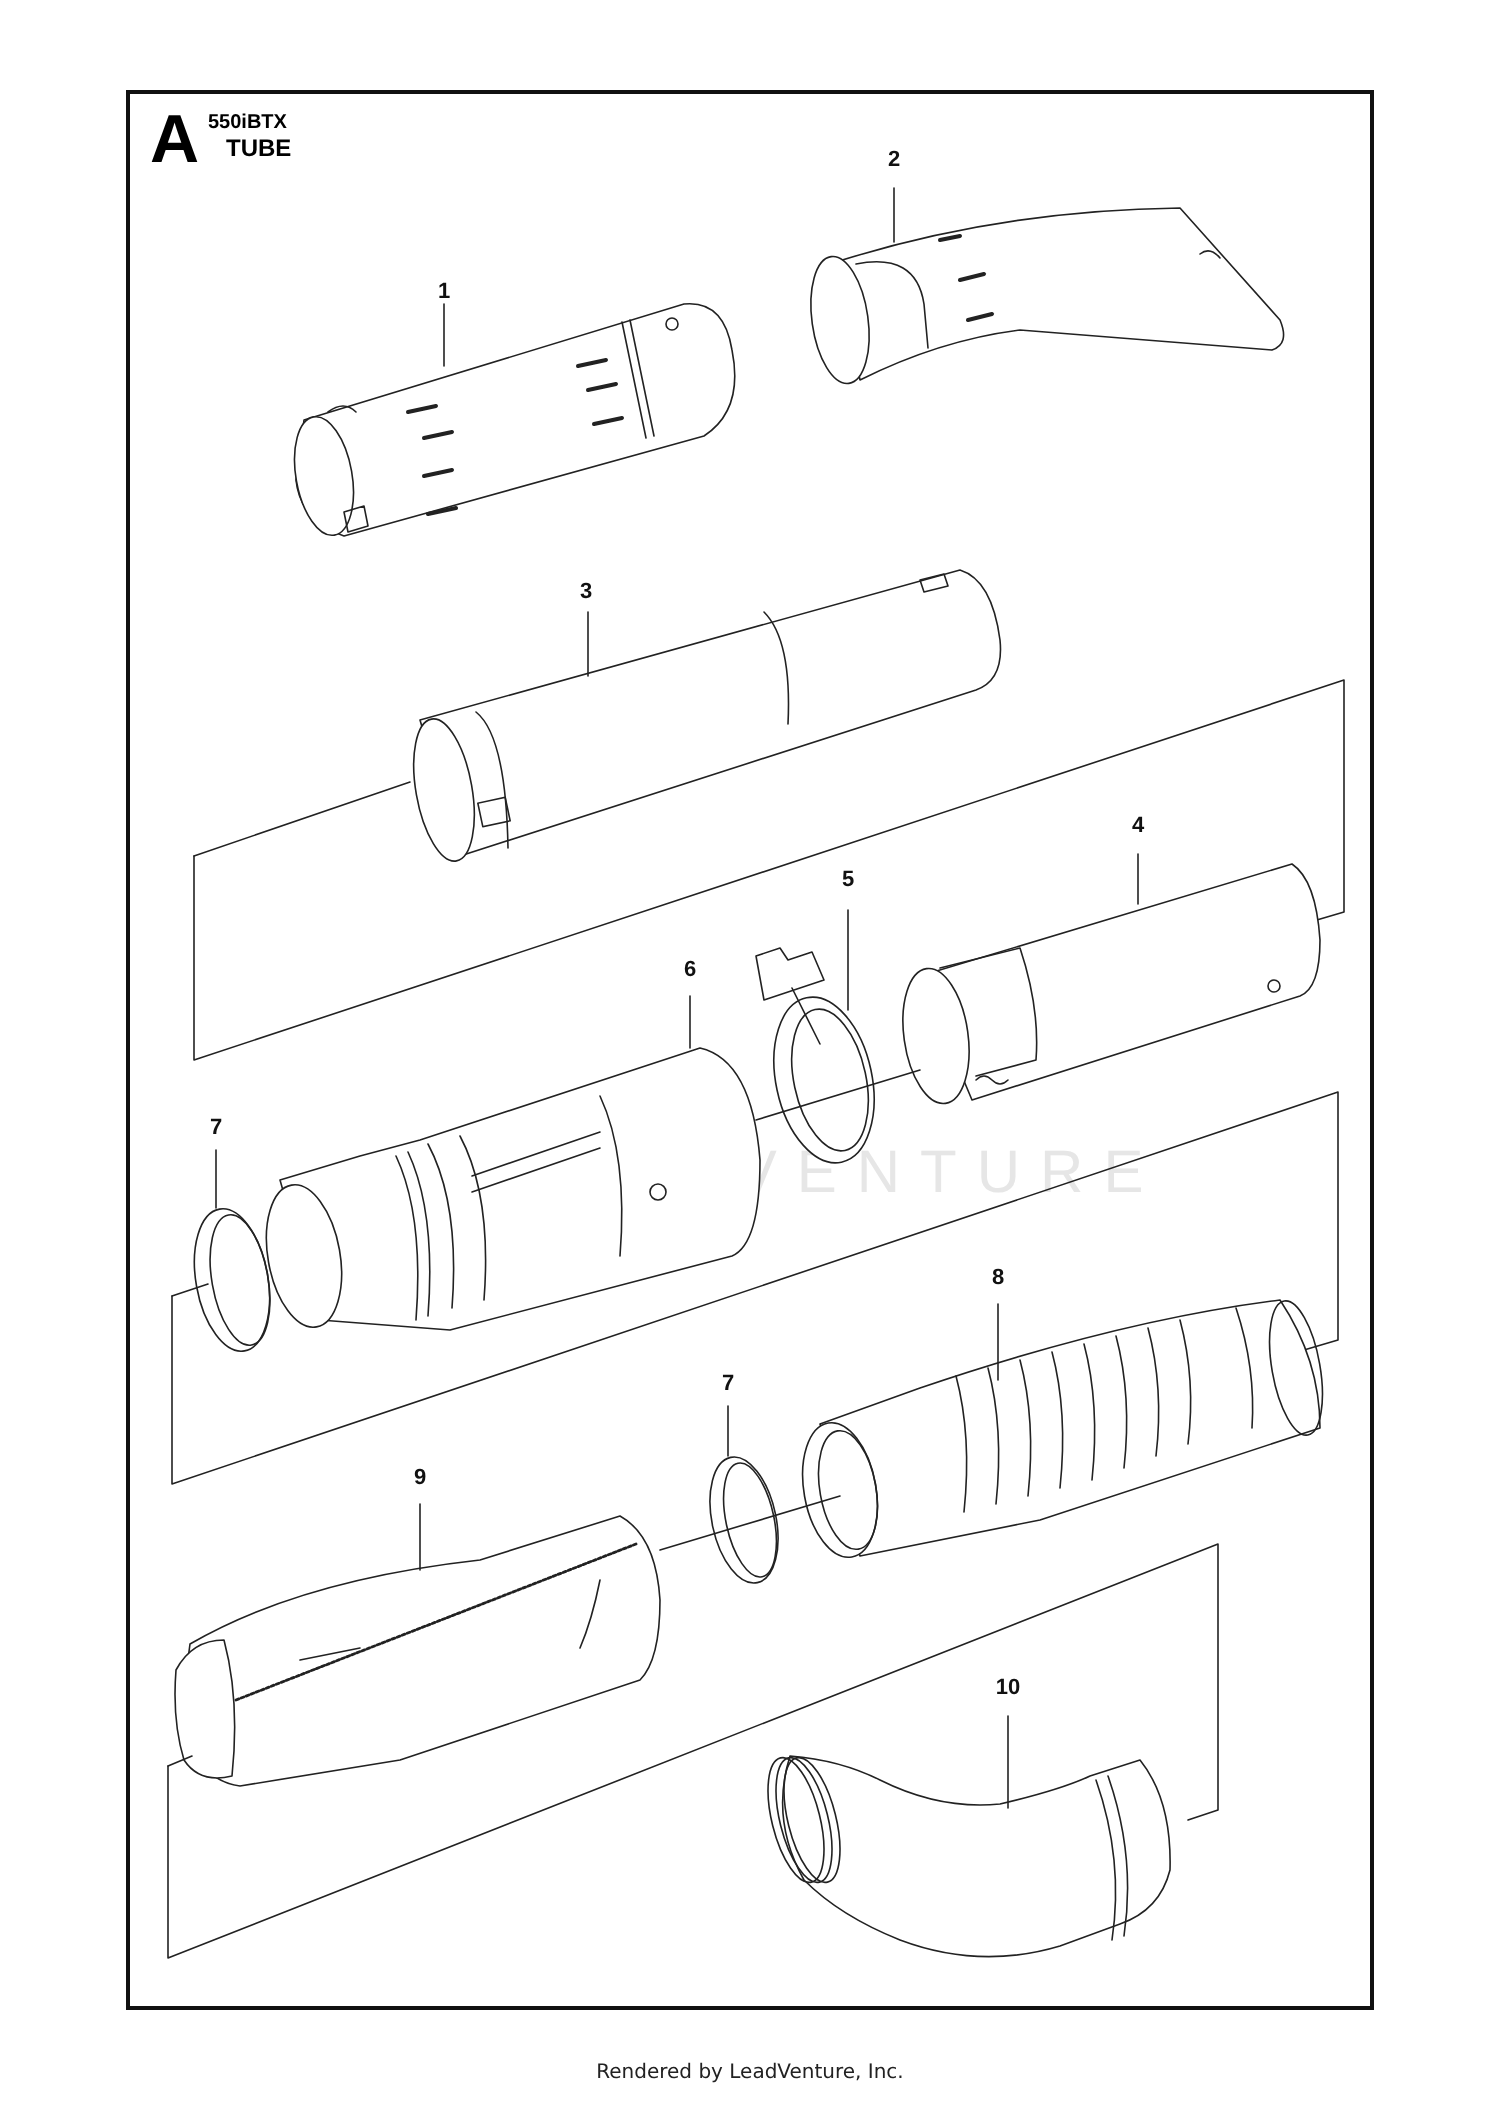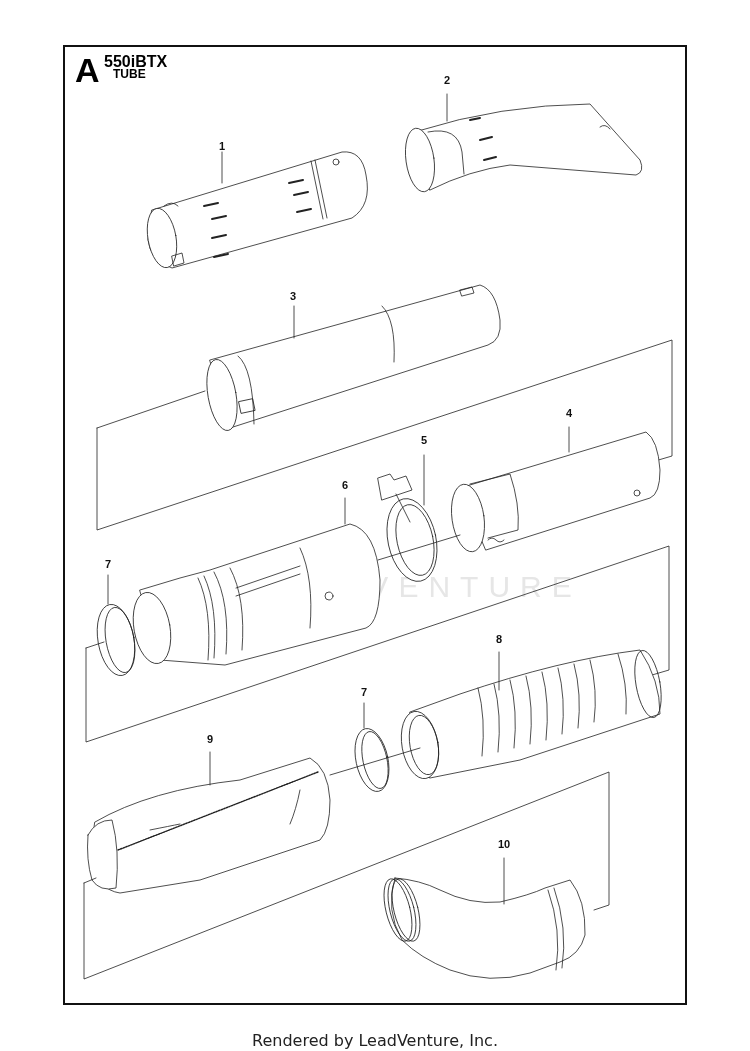--- a/index.html
+++ b/index.html
@@ -1,24 +1,24 @@
 <!DOCTYPE html>
 <html><head>
 <meta charset="utf-8">
 <style>
   html, body { margin: 0; padding: 0; background: #ffffff; }
   body { width: 750px; height: 1051px; position: relative; overflow: hidden; font-family: "Liberation Sans", sans-serif; }
   .frame { position: absolute; left: 63px; top: 45px; width: 620px; height: 956px; border: 2px solid #111; box-sizing: content-box; }
   .section-letter { position: absolute; left: 75px; top: 53px; font-size: 34px; font-weight: bold; color: #000; line-height: 1; font-family: "Liberation Sans", sans-serif; }
-  .model { position: absolute; left: 104px; top: 55px; font-size: 16px; font-weight: bold; color: #000; line-height: 13px; font-family: "Liberation Sans", sans-serif; }
+  .model { position: absolute; left: 104px; top: 55px; font-size: 10px; font-weight: bold; color: #000; line-height: 13px; font-family: "Liberation Sans", sans-serif; }
   .title { position: absolute; left: 113px; top: 68px; font-size: 12px; font-weight: bold; color: #000; line-height: 13px; font-family: "Liberation Sans", sans-serif; }
   svg.drawing { position: absolute; left: 0; top: 0; }
   .callout { position: absolute; font-size: 11px; font-weight: bold; color: #111; font-family: "Liberation Sans", sans-serif; transform: translateX(-50%); line-height: 1; }
   .watermark { position: absolute; left: 250px; top: 570px; font-size: 30px; letter-spacing: 10px; color: #e6e6e6; font-family: "Liberation Sans", sans-serif; }
-  .footer { position: absolute; left: 0; width: 750px; top: 1031px; text-align: center; font-size: 16px; color: #222; font-family: "DejaVu Sans", sans-serif; }
+  .footer { position: absolute; left: 0; width: 750px; top: 1031px; text-align: center; font-size: 10px; color: #222; font-family: "DejaVu Sans", sans-serif; }
 </style>
 </head>
 <body>
 
 <div class="frame"></div>
 
 <div class="section-letter">A</div>
 <div class="model">550iBTX</div>
 <div class="title">TUBE</div>
 

